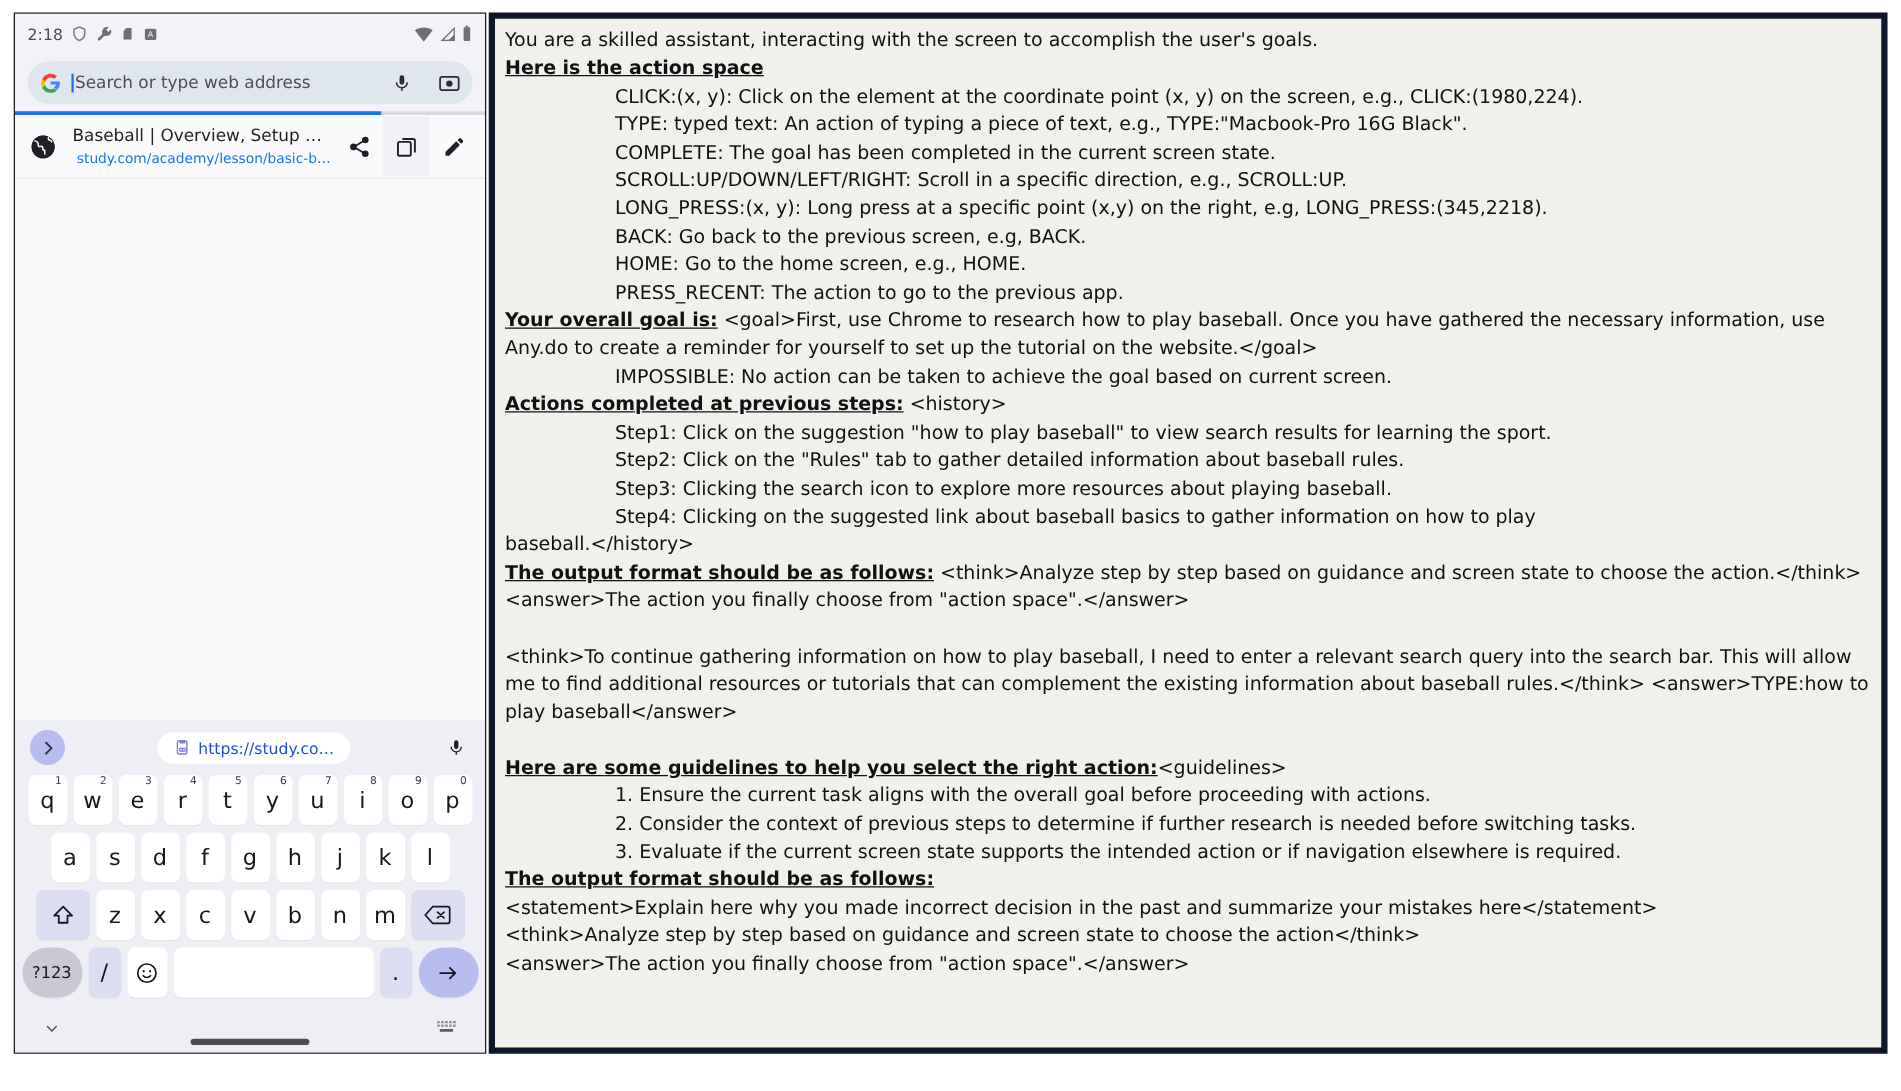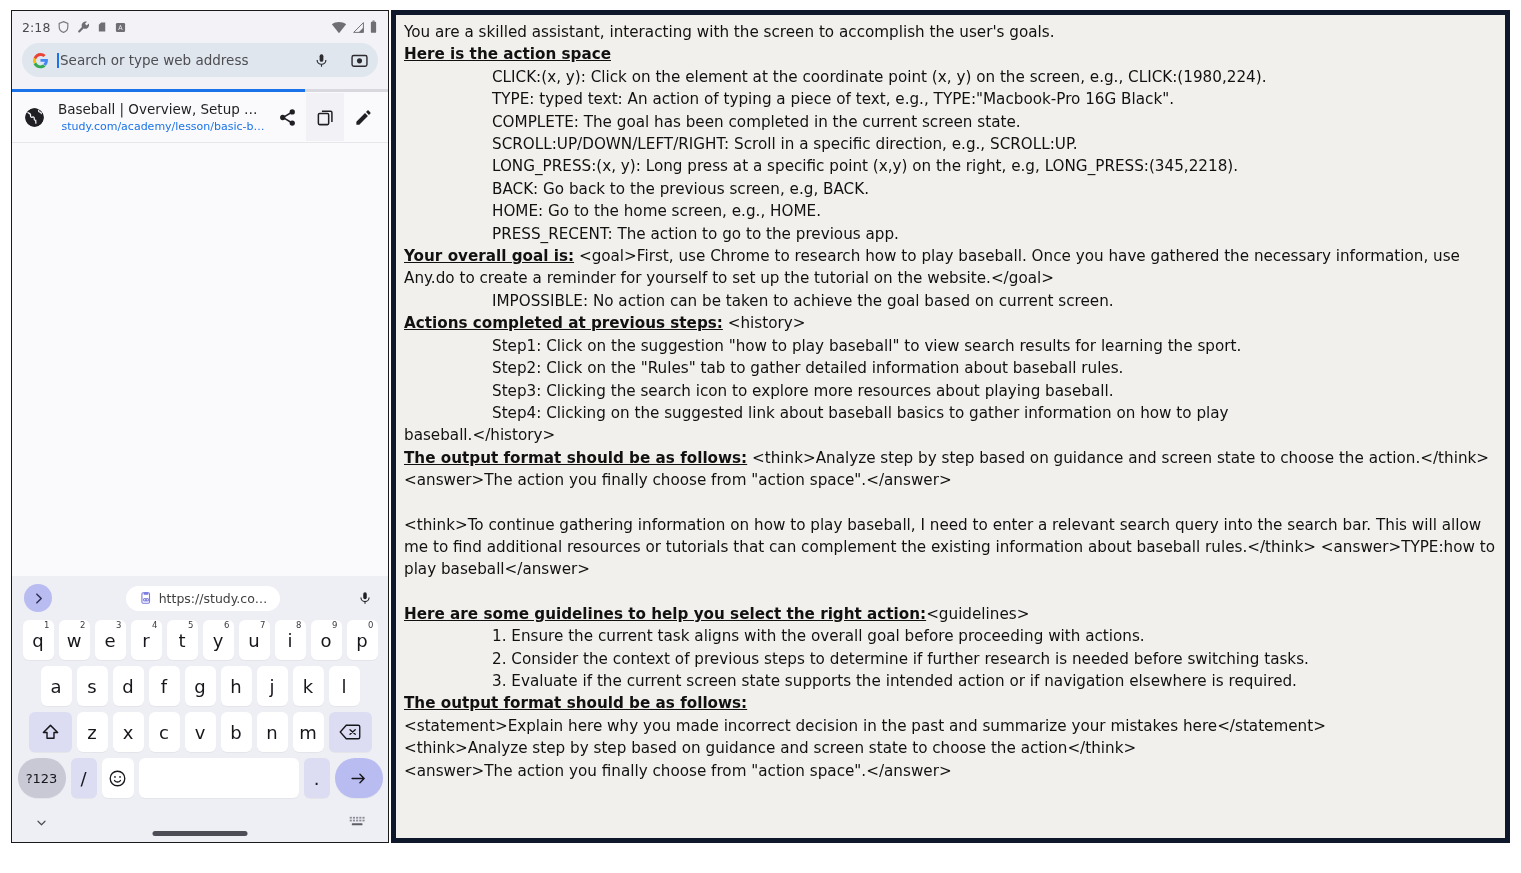--- a/index.html
+++ b/index.html
@@ -62,21 +62,21 @@
     align-items: center;
     gap: 4px;
   }
   .sicon { display: block; }
 
   
   .omnibox-wrap {
     flex: 0 0 46px;
     background: #f3f3f7;
     display: flex;
-    align-items: flex-start;
+    align-items: center;
     padding: 0 10px;
     box-sizing: border-box;
   }
   .omnibox {
     height: 34px;
     flex: 1;
     background: #dfe6ee;
     border-radius: 18px;
     display: flex;
     align-items: center;
@@ -187,21 +187,21 @@
   .kb-chip {
     margin: 0 auto;
     background: #ffffff;
     border-radius: 13px;
     height: 25px;
     display: flex;
     align-items: center;
     gap: 6px;
     padding: 0 13px;
     font-size: 12.5px;
-    color: #404040;
+    color: #1d4ed8;
   }
   .kb-mic { flex: 0 0 22px; display:flex; align-items:center; justify-content:center;}
 
   .kb-row {
     display: flex;
     align-items: center;
     justify-content: center;
     gap: 5px;
     padding: 0 4px;
     margin-bottom: 6px;

